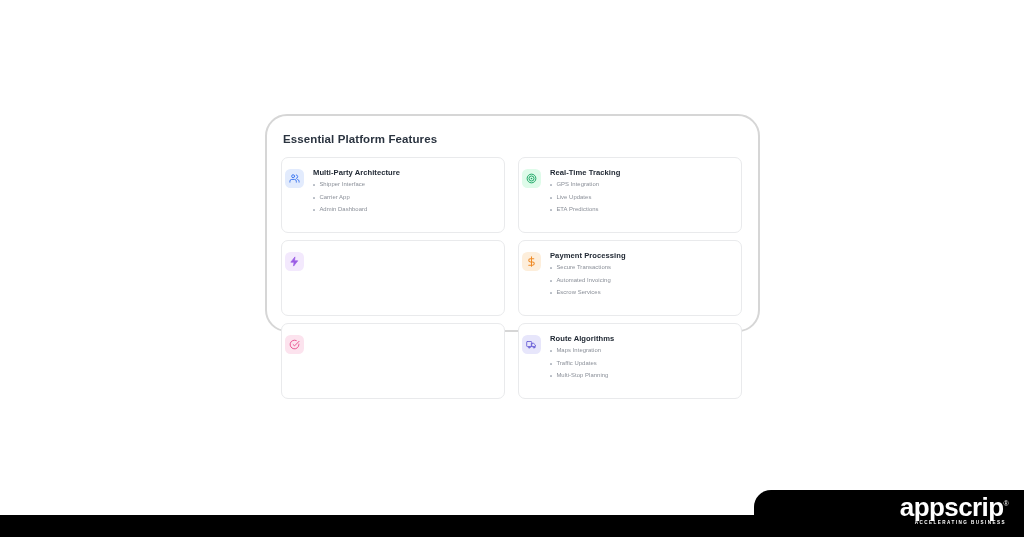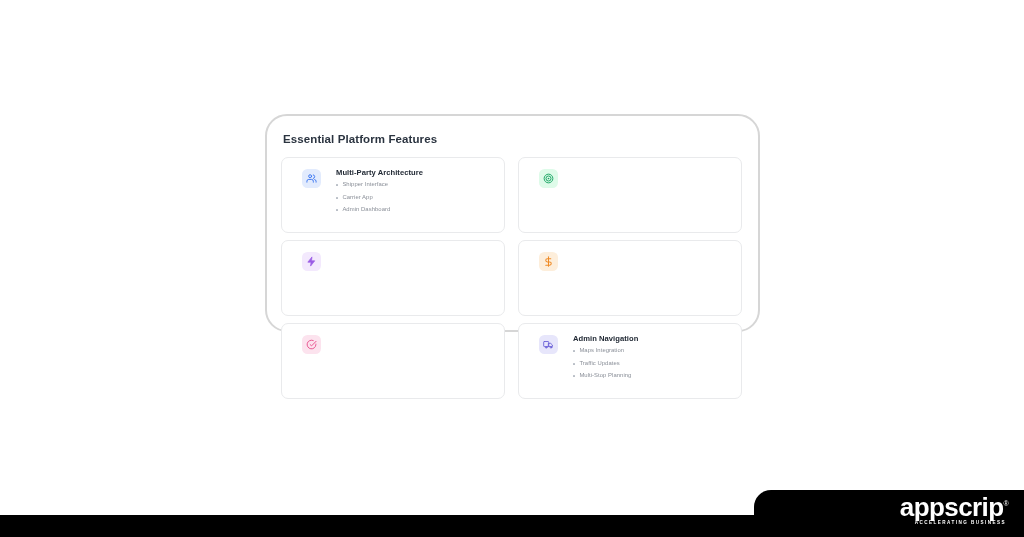--- a/index.html
+++ b/index.html
@@ -44,24 +44,24 @@
     grid-template-rows: repeat(3, 76px);
     column-gap: 13px;
     row-gap: 7px;
   }
 
   .feature-card {
     border: 1px solid #e9eaec;
     border-radius: 7px;
     background: #ffffff;
     box-sizing: border-box;
-    padding: 10px 10px 8px 20px;
+    padding: 10px 10px 8px 3px;
     display: flex;
     align-items: flex-start;
-    gap: 15px;
+    gap: 9px;
   }
 
   .icon-badge {
     width: 19px;
     height: 19px;
     min-width: 19px;
     border-radius: 5.5px;
     display: flex;
     align-items: center;
     justify-content: center;
@@ -199,36 +199,70 @@
     </div>
 
     <div class="feature-card">
       <div class="icon-badge" style="background:#defbe9;">
         <svg width="11" height="11" viewBox="0 0 24 24" fill="none" stroke="#19a463" stroke-width="2.1">
           <circle cx="12" cy="12" r="9.5"></circle>
           <circle cx="12" cy="12" r="5.5"></circle>
           <circle cx="12" cy="12" r="1.9" fill="#19a463" stroke="none"></circle>
         </svg>
       </div>
+      <div class="card-body">
+        <div class="card-title">Real-Time Tracking</div>
+        <ul class="feature-list">
+          <li>
+              <span class="bullet"></span>
+              <span>GPS Integration</span>
+            </li>
+          <li>
+              <span class="bullet"></span>
+              <span>Live Updates</span>
+            </li>
+          <li>
+              <span class="bullet"></span>
+              <span>ETA Predictions</span>
+            </li>
+        </ul>
+      </div>
     </div>
 
     <div class="feature-card">
       <div class="icon-badge" style="background:#f3e9fd;">
         <svg width="11" height="11" viewBox="0 0 24 24" fill="#9b5de5" stroke="#9b5de5" stroke-width="1.6" stroke-linejoin="round">
           <polygon points="13 2 4 13.5 11 13.5 10 22 19 10.5 12 10.5 13 2"></polygon>
         </svg>
       </div>
     </div>
 
     <div class="feature-card">
       <div class="icon-badge" style="background:#fdeedb;">
         <svg width="11" height="11" viewBox="0 0 24 24" fill="none" stroke="#ef8b27" stroke-width="2.2" stroke-linecap="round" stroke-linejoin="round">
           <line x1="12" y1="1.5" x2="12" y2="22.5"></line>
           <path d="M17 6H9.5a3.5 3.5 0 0 0 0 7h5a3.5 3.5 0 0 1 0 7H6"></path>
         </svg>
+      </div>
+      <div class="card-body">
+        <div class="card-title">Payment Processing</div>
+        <ul class="feature-list">
+          <li>
+              <span class="bullet"></span>
+              <span>Secure Transactions</span>
+            </li>
+          <li>
+              <span class="bullet"></span>
+              <span>Automated Invoicing</span>
+            </li>
+          <li>
+              <span class="bullet"></span>
+              <span>Escrow Services</span>
+            </li>
+        </ul>
       </div>
     </div>
 
     <div class="feature-card">
       <div class="icon-badge" style="background:#fce3ee;">
         <svg width="11" height="11" viewBox="0 0 24 24" fill="none" stroke="#e8528f" stroke-width="2.1" stroke-linecap="round" stroke-linejoin="round">
           <path d="M21.5 11.1V12a9.5 9.5 0 1 1-5.6-8.7"></path>
           <polyline points="22 5 12 15.1 9 12.1"></polyline>
         </svg>
       </div>
@@ -237,21 +271,21 @@
     <div class="feature-card">
       <div class="icon-badge" style="background:#e7e6fb;">
         <svg width="11" height="11" viewBox="0 0 24 24" fill="none" stroke="#6c63d8" stroke-width="2" stroke-linecap="round" stroke-linejoin="round">
           <rect x="1.5" y="5.5" width="11" height="11" rx="1.4"></rect>
           <path d="M12.5 9.5h4.3l3.7 3.6v3.4h-8z"></path>
           <circle cx="7" cy="18.5" r="1.6"></circle>
           <circle cx="17.5" cy="18.5" r="1.6"></circle>
         </svg>
       </div>
       <div class="card-body">
-        <div class="card-title">Admin Navigation</div>
+        <div class="card-title">Route Algorithms</div>
         <ul class="feature-list">
           <li>
               <span class="bullet"></span>
               <span>Maps Integration</span>
             </li>
           <li>
               <span class="bullet"></span>
               <span>Traffic Updates</span>
             </li>
           <li>

